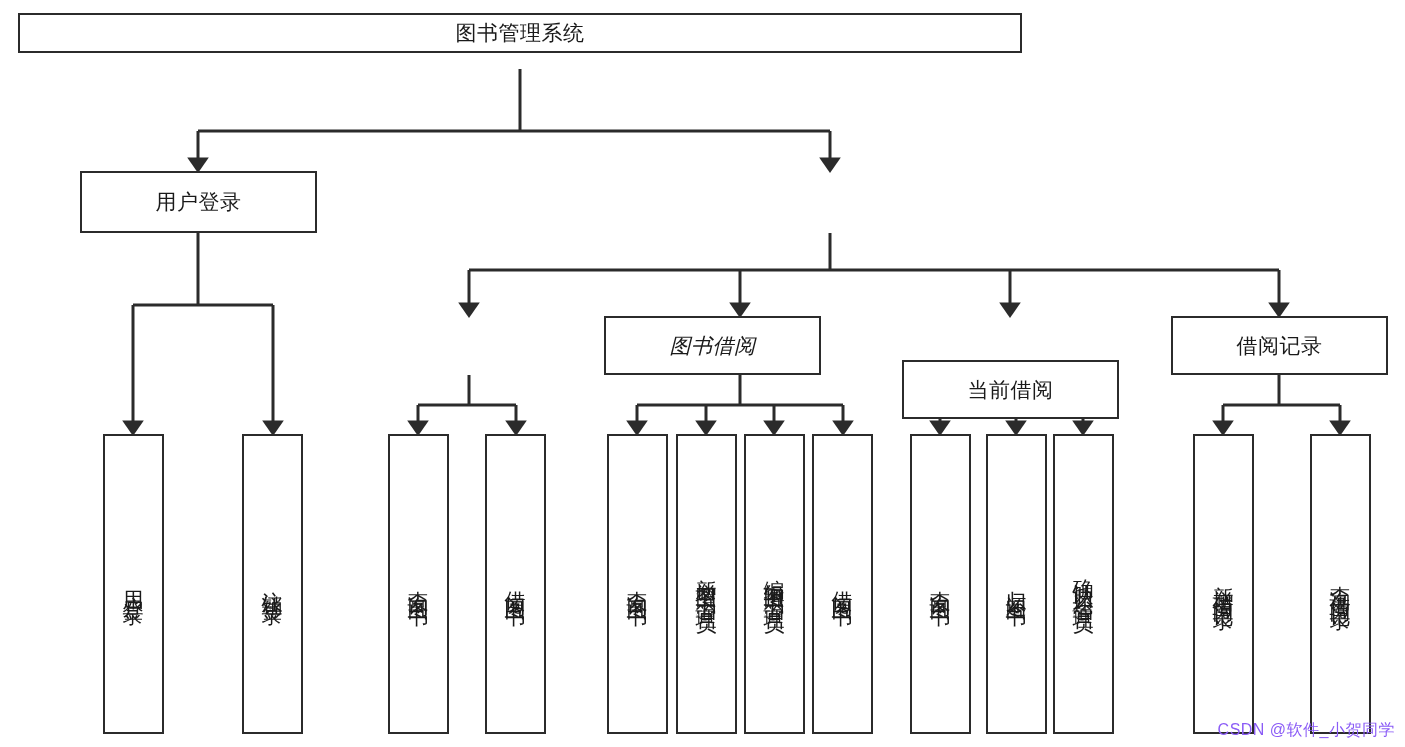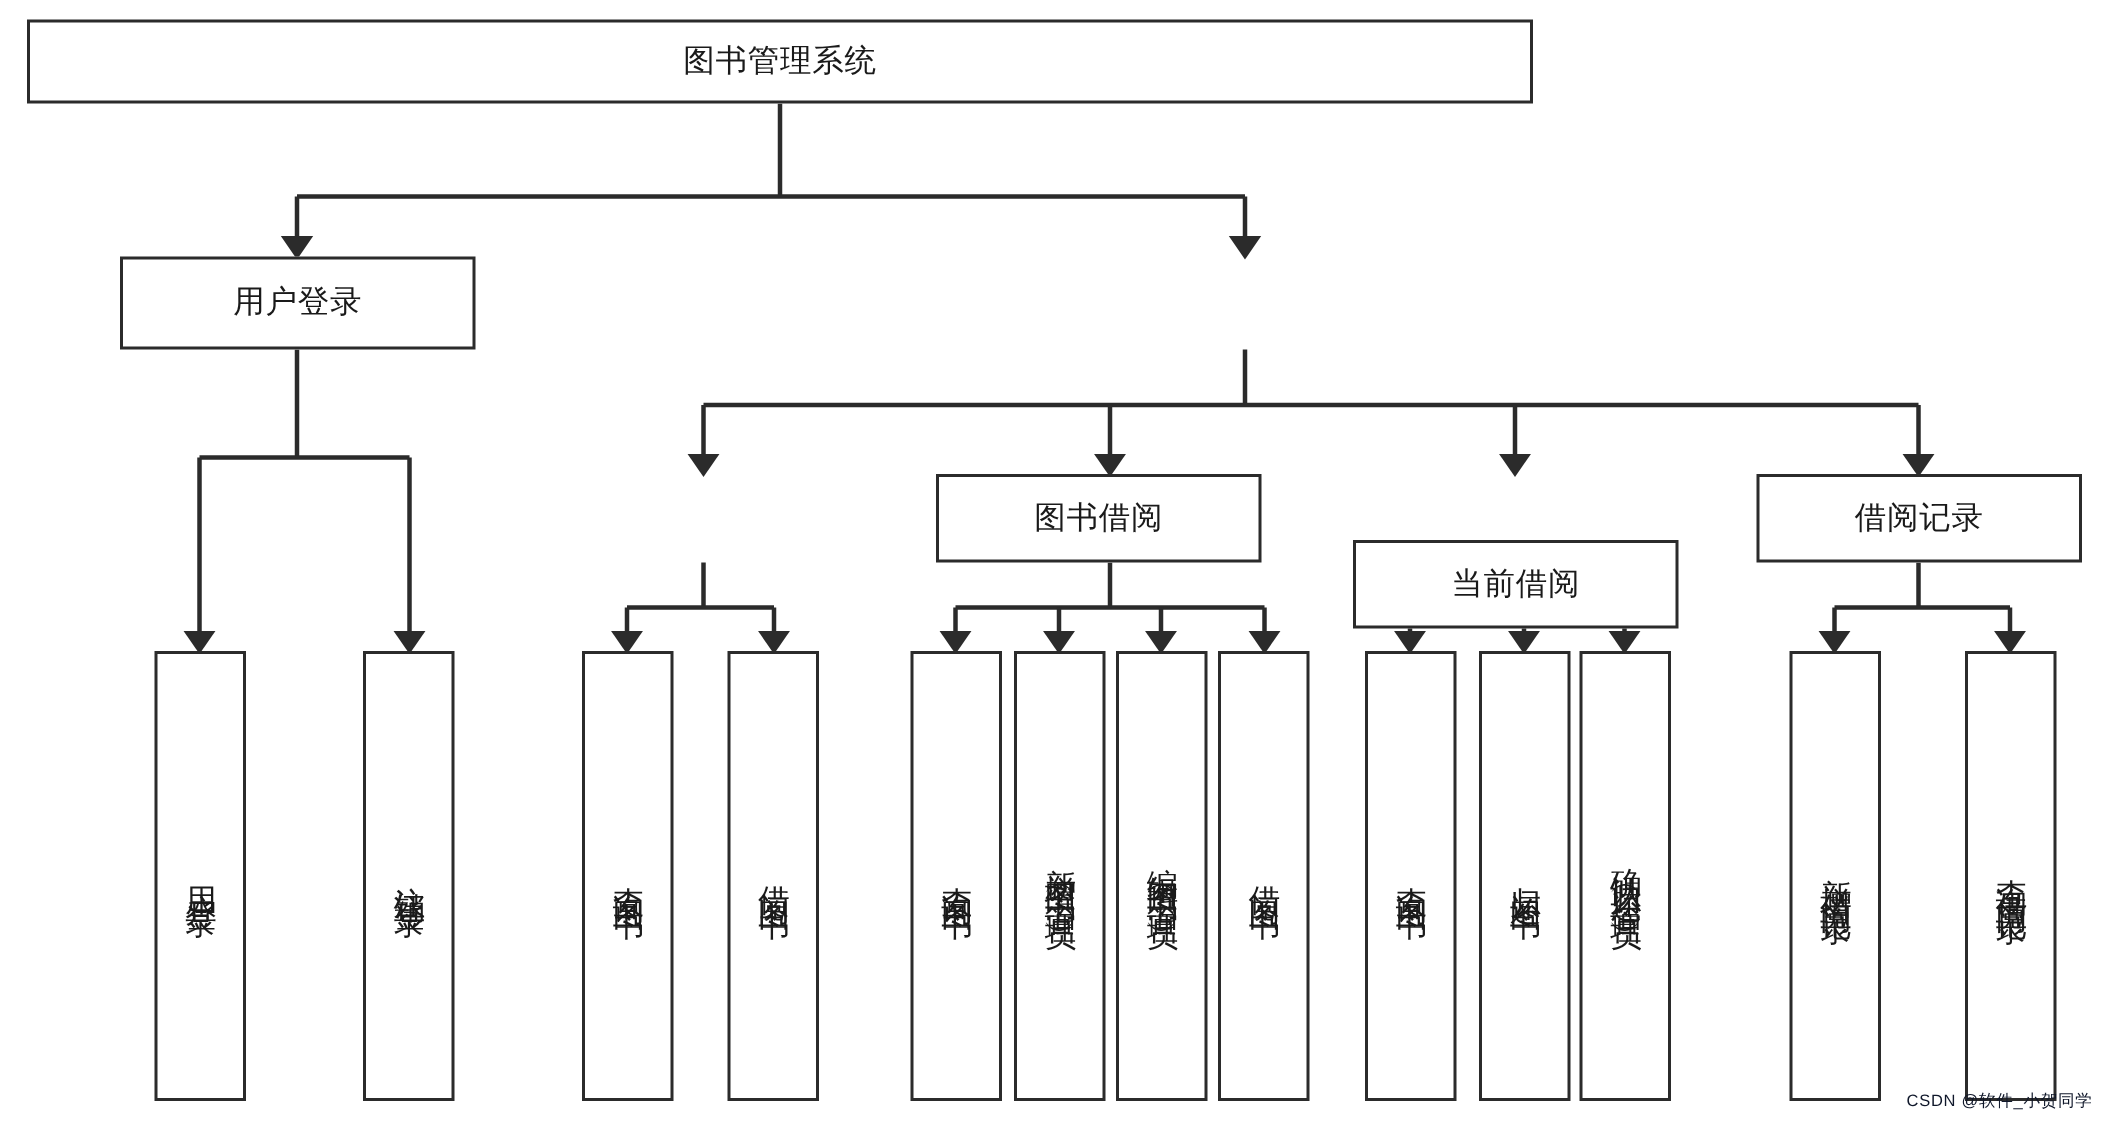--- a/index.html
+++ b/index.html
@@ -61,22 +61,22 @@
     left: 0;
     top: 0;
     width: 1405px;
     height: 747px;
     pointer-events: none;
   }
   #watermark {
     position: absolute;
     right: 10px;
     bottom: 6px;
-    font-size: 11px;
-    color: #0f172a;
+    font-size: 16px;
+    color: #8b5cf6;
     white-space: nowrap;
     letter-spacing: 0.5px;
   }
 </style>
 </head>
 <body>
 
 <div id="diagram-root">
 
   <svg id="connector-layer" viewBox="0 0 1405 747" width="1405" height="747" xmlns="http://www.w3.org/2000/svg">
@@ -123,29 +123,29 @@
       <path d="M1016,405 L1016,427" marker-end="url(#arrowhead)"></path>
       <path d="M1083,405 L1083,427" marker-end="url(#arrowhead)"></path>
 
       <path d="M1279,375 L1279,405"></path>
       <path d="M1223,405 L1340,405"></path>
       <path d="M1223,405 L1223,427" marker-end="url(#arrowhead)"></path>
       <path d="M1340,405 L1340,427" marker-end="url(#arrowhead)"></path>
     </g>
   </svg>
 
-  <div class="node-box" style="left:18px; top:13px; width:1004px; height:56px;">
+  <div class="node-box" style="left:18px; top:13px; width:1004px; height:40px;">
     <span class="node-label-h">图书管理系统</span>
   </div>
 
   <div class="node-box" style="left:80px; top:171px; width:237px; height:62px;">
     <span class="node-label-h">用户登录</span>
   </div>
 
-  <div class="node-box" style="left:624px; top:316px; width:217px; height:59px;">
+  <div class="node-box" style="left:604px; top:316px; width:217px; height:59px;font-style:italic;">
     <span class="node-label-h">图书借阅</span>
   </div>
   <div class="node-box" style="left:902px; top:316px; width:217px; height:59px;margin-top:44px;">
     <span class="node-label-h">当前借阅</span>
   </div>
   <div class="node-box" style="left:1171px; top:316px; width:217px; height:59px;justify-content:center;">
     <span class="node-label-h">借阅记录</span>
   </div>
 
   <div class="leaf-box" style="left:103px; top:434px; width:61px; height:300px;">

